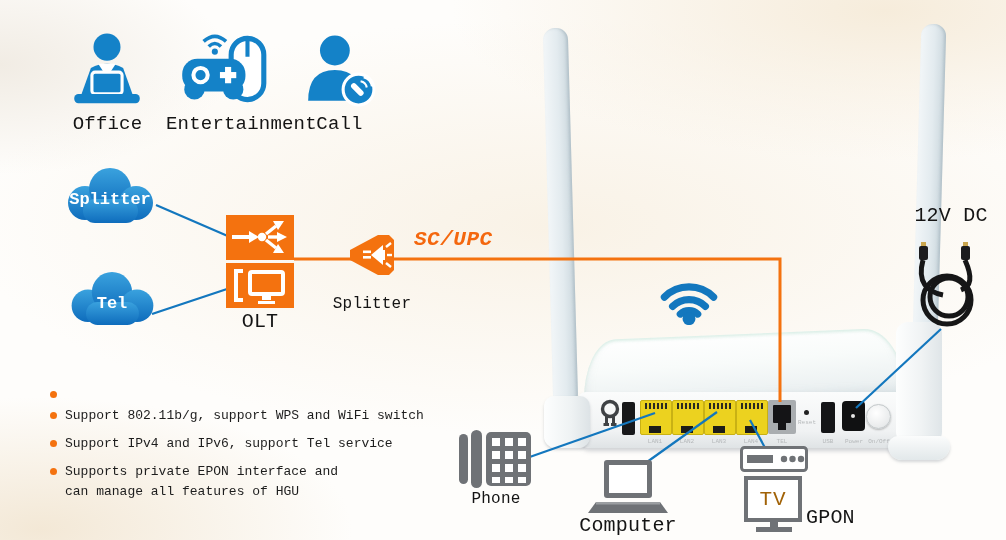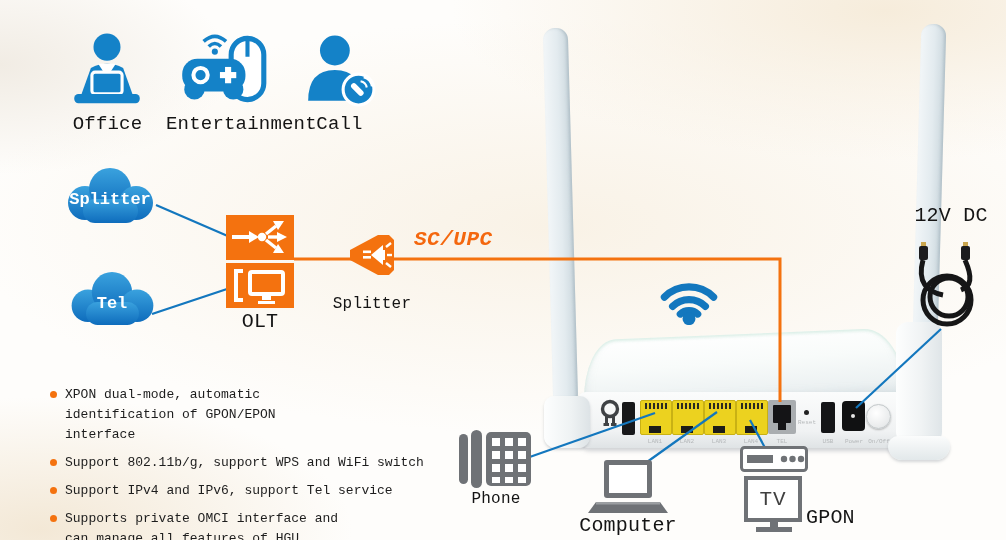--- a/index.html
+++ b/index.html
@@ -257,39 +257,38 @@
 
   <svg class="abs" style="left:740px;top:446px;" width="68" height="26" viewBox="0 0 68 26">
     <rect x="1.5" y="1.5" width="65" height="23" rx="3" fill="#fff" stroke="#6f7276" stroke-width="3"></rect>
     <rect x="7" y="9" width="26" height="8" fill="#6f7276"></rect>
     <circle cx="44" cy="13" r="3.2" fill="#6f7276"></circle>
     <circle cx="52.5" cy="13" r="3.2" fill="#6f7276"></circle>
     <circle cx="61" cy="13" r="3.2" fill="#6f7276"></circle>
   </svg>
   <div class="abs" style="left:744px;top:476px;width:60px;height:56px;">
     <div style="width:50px;height:38px;border:4px solid #6f7276;background:#fff;display:flex;align-items:center;justify-content:center;">
-      <span style="font-size:21px;color:#404040;letter-spacing:1px;">TV</span>
+      <span style="font-size:21px;color:#a16207;letter-spacing:1px;">TV</span>
     </div>
     <div style="width:8px;height:5px;background:#6f7276;margin:0 auto;"></div>
     <div style="width:36px;height:4.5px;background:#6f7276;margin:0 auto;"></div>
   </div>
   <div class="lbl abs" style="left:806px;top:506px;width:60px;font-size:20px;text-align:left;">GPON</div>
 
   <div class="abs" style="left:50px;top:385px;width:340px;">
     <div class="feat-item">
       <span class="feat-bullet"></span>
-      <span style="max-width:272px;">XPON dual-mode, automatic identification of GPON/EPON interface</span>
     </div>
     <div class="feat-item">
       <span class="feat-bullet"></span>
       <span style="white-space:nowrap;">Support 802.11b/g, support WPS and WiFi switch</span>
     </div>
     <div class="feat-item">
       <span class="feat-bullet"></span>
       <span style="white-space:nowrap;">Support IPv4 and IPv6, support Tel service</span>
     </div>
     <div class="feat-item">
       <span class="feat-bullet"></span>
-      <span style="max-width:292px;">Supports private OMCI interface and can manage all features of HGU</span>
+      <span style="max-width:292px;">Supports private EPON interface and can manage all features of HGU</span>
     </div>
   </div>
 
 </div>
 
 </body></html>

